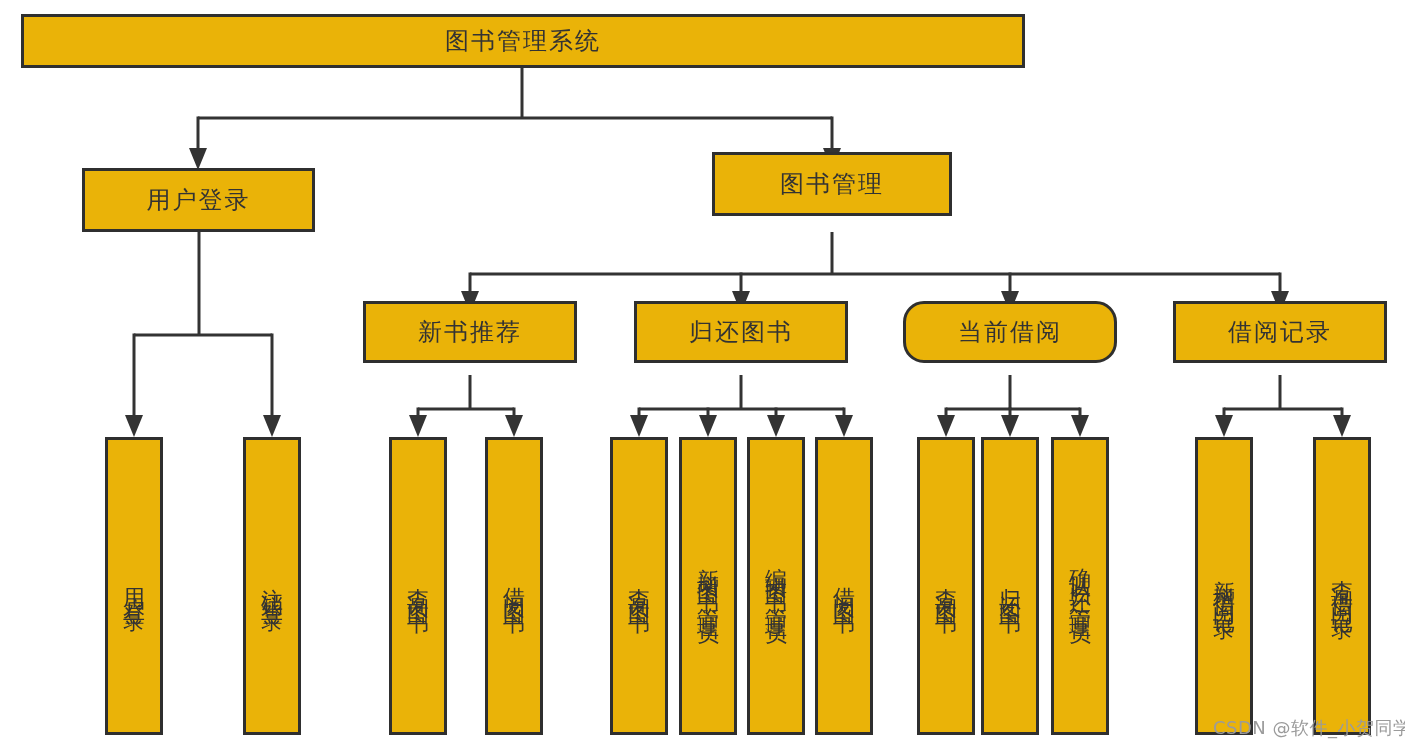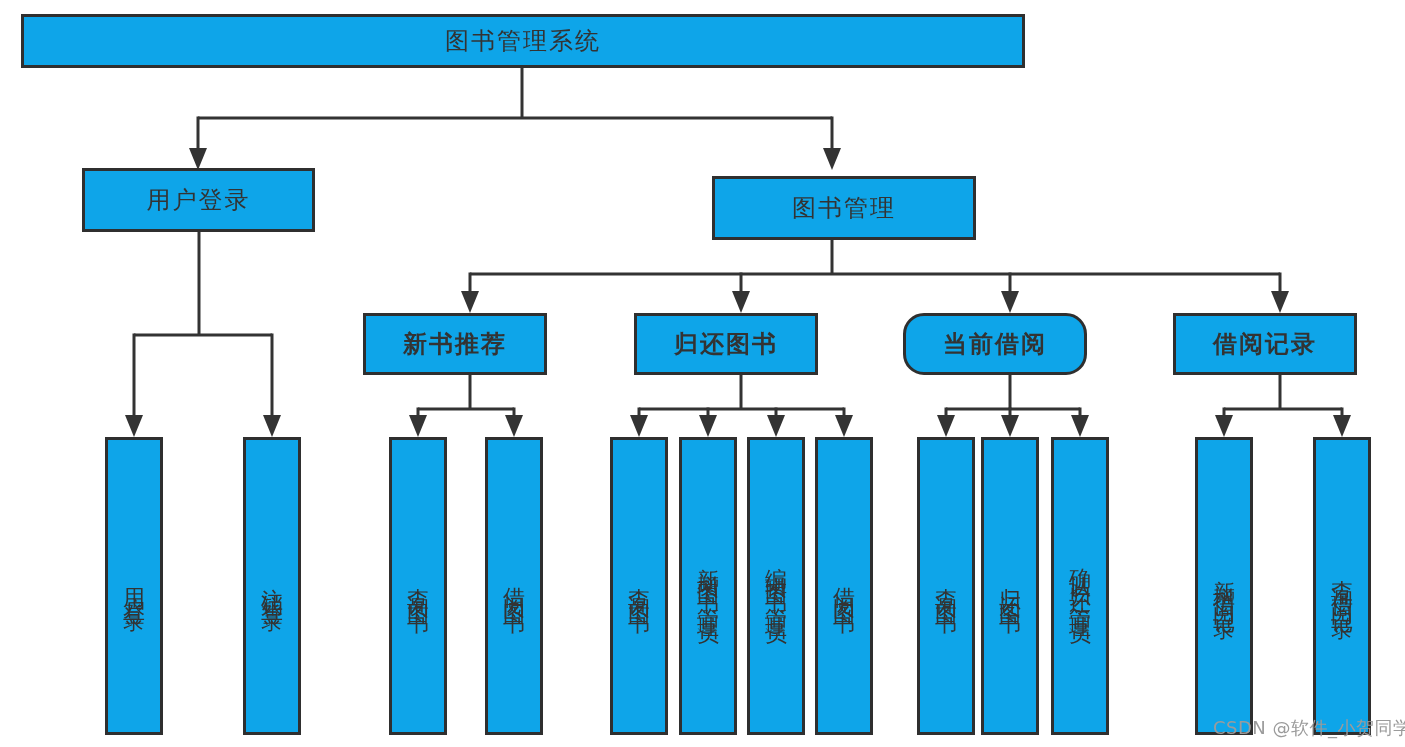--- a/index.html
+++ b/index.html
@@ -5,36 +5,36 @@
   html,body{margin:0;padding:0;background:#ffffff;}
   body{
     width:1405px;height:747px;position:relative;overflow:hidden;
     font-family:"DejaVu Sans","Liberation Sans",sans-serif;
     color:#333333;
   }
   .stage{position:absolute;left:0;top:0;width:1405px;height:747px;}
   svg.connectors{position:absolute;left:0;top:0;}
   .node{
     position:absolute;box-sizing:border-box;
-    border:3px solid #2f2f2f;background:#0ea5e9;
+    border:3px solid #2f2f2f;background:#eab308;
     display:flex;align-items:center;justify-content:center;
     text-align:center;color:#333333;
   }
   .h{font-size:24px;letter-spacing:2px;line-height:1.1;white-space:nowrap;}
   .v{
     writing-mode:vertical-rl;text-orientation:mixed;
     font-size:22px;letter-spacing:8px;line-height:1;
   }
   
   .n-root{left:21px;top:14px;width:1004px;height:54px;}
   
   .n-l2a{left:82px;top:168px;width:233px;height:64px;}
-  .n-l2b{left:712px;top:176px;width:264px;height:64px;}
+  .n-l2b{left:712px;top:152px;width:240px;height:64px;}
   
-  .l3{top:313px;width:184px;height:62px;font-weight:bold;}
+  .l3{top:301px;width:214px;height:62px;}
   .n-l3a{left:363px;} .n-l3b{left:634px;} .n-l3c{left:903px;border-radius:21px;} .n-l3d{left:1173px;}
   
   .leaf{top:437px;width:58px;height:298px;}
   .x105{left:105px;} .x243{left:243px;}
   .x389{left:389px;} .x485{left:485px;}
   .x610{left:610px;} .x679{left:679px;} .x747{left:747px;} .x815{left:815px;}
   .x917{left:917px;} .x981{left:981px;} .x1051{left:1051px;}
   .x1195{left:1195px;} .x1313{left:1313px;}
   .watermark{
     position:absolute;left:1183px;top:716px;width:220px;

